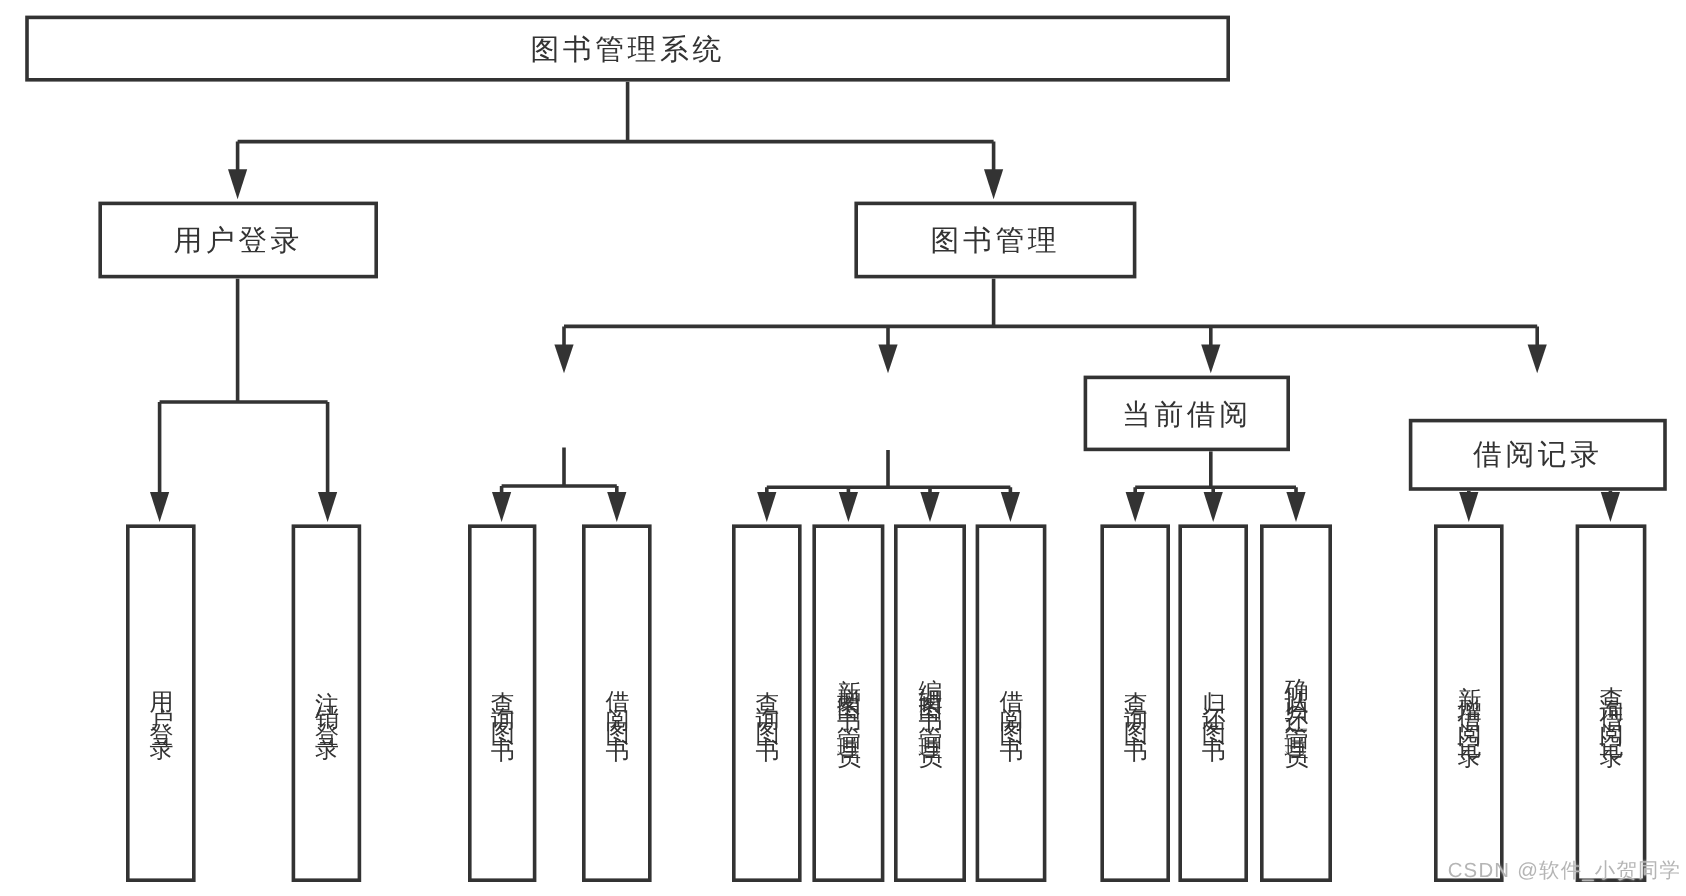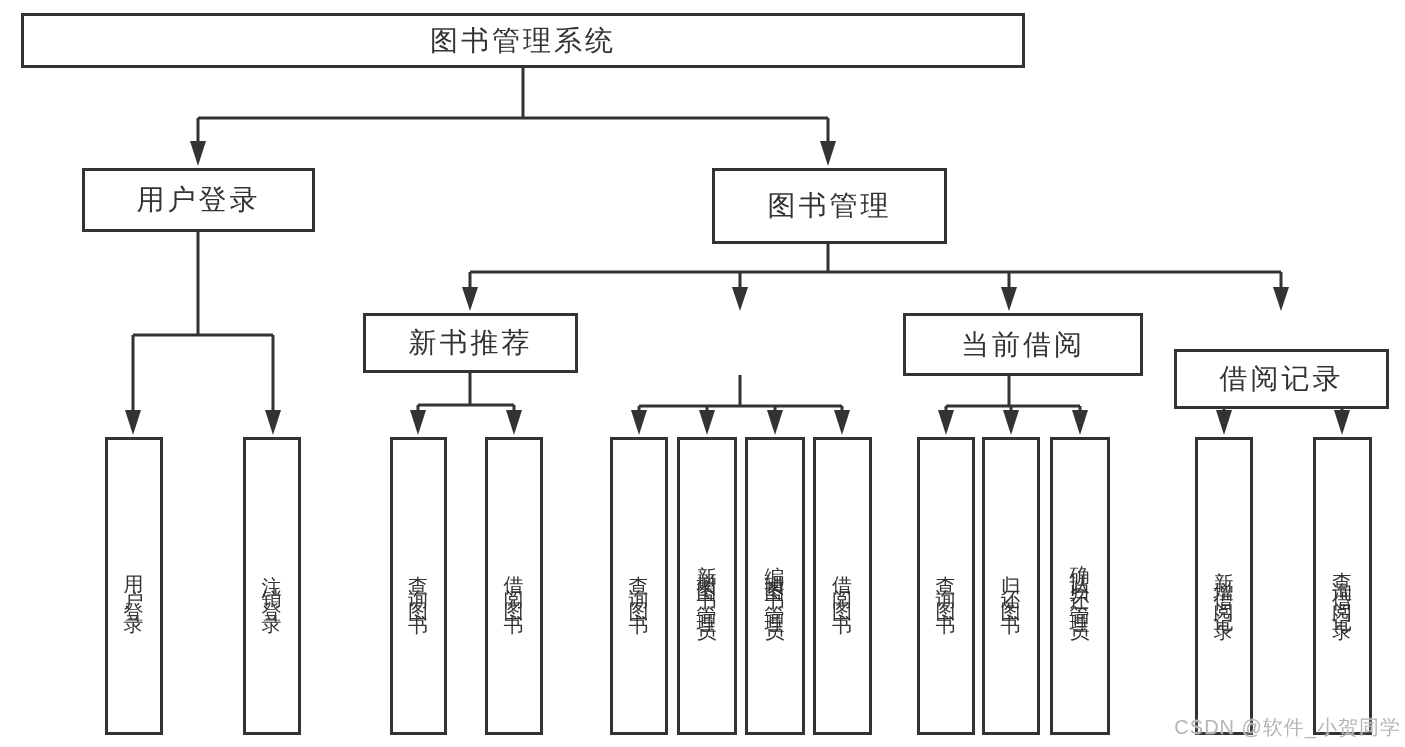--- a/index.html
+++ b/index.html
@@ -7,29 +7,29 @@
   body { background:#ffffff; }
   .canvas {
     position:relative; width:1405px; height:747px; background:#ffffff;
     font-family:"Liberation Sans", sans-serif; overflow:hidden; color:#333;
   }
   .connectors { position:absolute; left:0; top:0; width:1405px; height:747px; }
   .box {
     position:absolute; box-sizing:border-box; border:3px solid var(--line);
     background:#ffffff; display:flex; align-items:center; justify-content:center;
   }
-  .box.h .lbl { font-size:28px; letter-spacing:3px; white-space:nowrap; }
+  .box.h .lbl { font-size:24px; letter-spacing:3px; white-space:nowrap; }
   .box.v .lbl {
     writing-mode:vertical-rl; text-orientation:mixed;
     font-size:20px; line-height:1; letter-spacing:13px; white-space:nowrap;
   }
   .box.v .lbl.ls10 { letter-spacing:10px; }
   .box.v .lbl.ls8  { letter-spacing:8px; }
   .watermark {
-    position:absolute; right:4px; top:714px; font-size:20px;
+    position:absolute; right:4px; top:714px; font-size:17px;
     color:var(--wm); letter-spacing:1px; white-space:nowrap;
     text-shadow:0 0 2px #ffffff; z-index:5;
   }
 </style>
 </head>
 <body>
 
 <div class="canvas">
 
   <svg class="connectors" width="1405" height="747" viewBox="0 0 1405 747" fill="none" stroke="var(--line)" stroke-width="3">
@@ -71,28 +71,25 @@
     </g>
   </svg>
 
   <div class="box h" style="left:21px; top:13px; width:1004px; height:55px;">
     <span class="lbl">图书管理系统</span>
   </div>
 
   <div class="box h" style="left:82px; top:168px; width:233px; height:64px;">
     <span class="lbl">用户登录</span>
   </div>
-  <div class="box h" style="left:712px; top:168px; width:235px; height:76px;">
+  <div class="box h" style="left:712px; top:168px; width:235px; height:64px;">
     <span class="lbl">图书管理</span>
   </div>
 
-  <div class="box h" style="left:363px; top:313px; width:215px; height:60px;">
-    <span class="lbl">新书推荐</span>
-  </div>
-  <div class="box h" style="left:903px; top:313px; width:240px; height:63px;">
+  <div class="box h" style="left:903px; top:313px; width:172px; height:63px;">
     <span class="lbl">当前借阅</span>
   </div>
   <div class="box h" style="left:1174px; top:313px; width:215px; height:60px;margin-top:36px;">
     <span class="lbl">借阅记录</span>
   </div>
 
   <div class="box v" style="left:105px; top:437px; width:58px; height:298px;">
     <span class="lbl">用户登录</span>
   </div>
   <div class="box v" style="left:243px; top:437px; width:58px; height:298px;">

